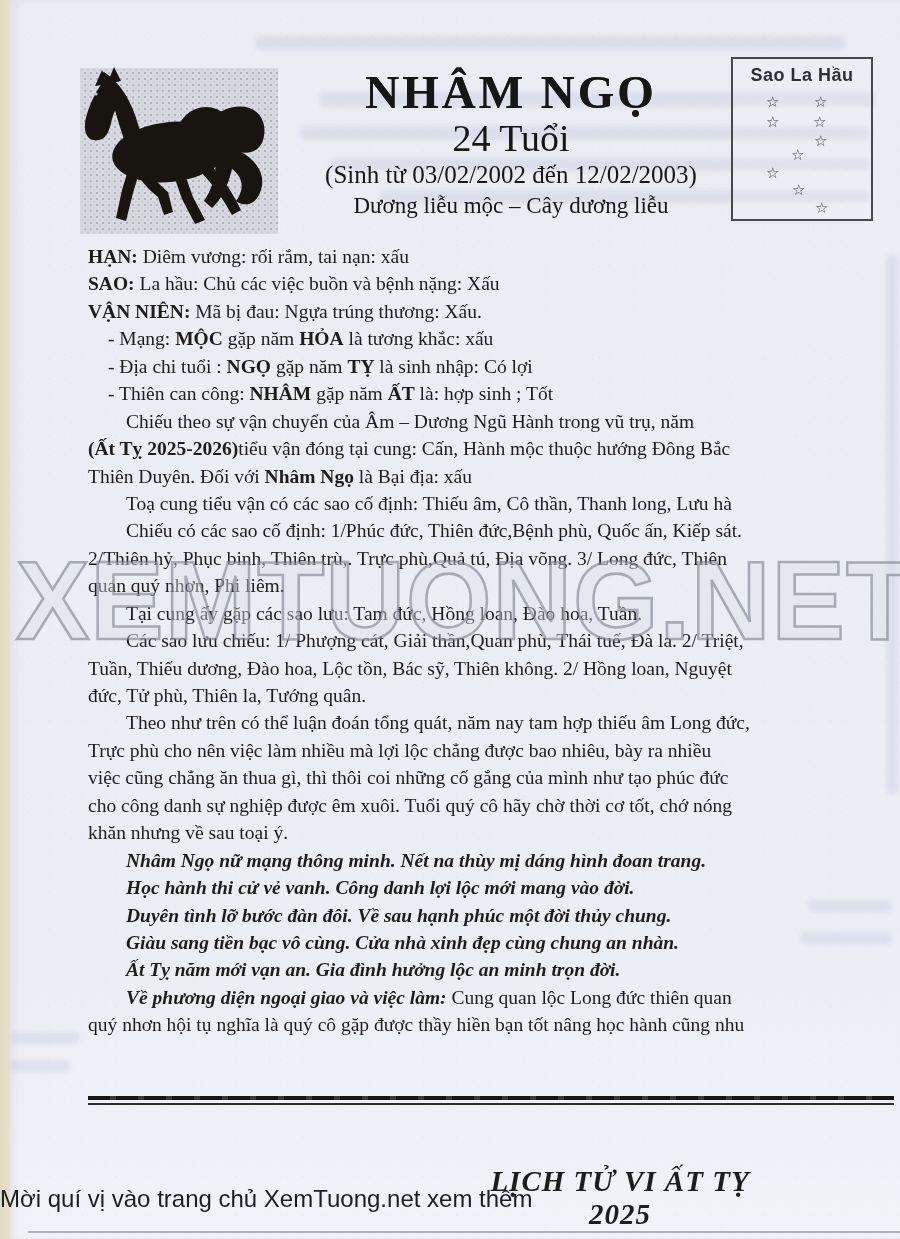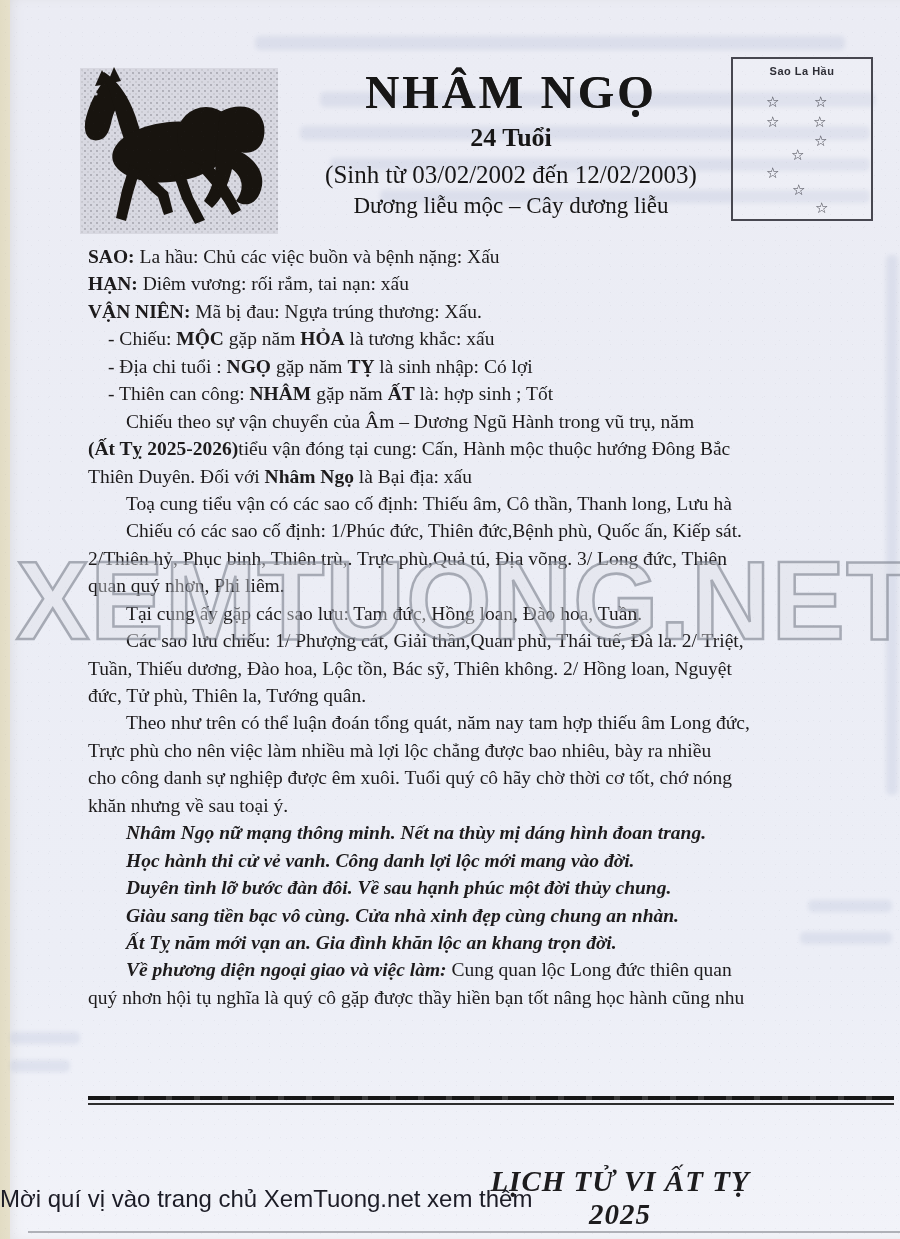--- a/index.html
+++ b/index.html
@@ -20,28 +20,28 @@
   
   .smudge{position:absolute;background:rgba(130,142,185,.14);filter:blur(2px);border-radius:5px;}
 
   
   .horse{position:absolute;left:78px;top:60px;width:202px;height:176px;}
 
   
   .starbox{position:absolute;left:731px;top:57px;width:138px;height:160px;
     border:2px solid #474750;background:rgba(255,255,255,.12);}
   .starbox .sb-title{position:absolute;top:6px;left:0;right:0;text-align:center;
-    font-family:"Liberation Sans",sans-serif;font-size:11px;font-weight:bold;color:#2e2e36;letter-spacing:.5px;}
+    font-family:"Liberation Sans",sans-serif;font-size:18px;font-weight:bold;color:#2e2e36;letter-spacing:.5px;}
   .star{position:absolute;font-size:15px;color:#3d3d46;line-height:1;}
 
   
   .header{position:absolute;left:268px;top:66px;width:486px;text-align:center;color:#171616;}
   .h-title{font-size:47px;font-weight:bold;letter-spacing:3px;line-height:52px;
     text-shadow:0 0 .6px #444;}
-  .h-age{font-size:26px;line-height:40px;font-weight:bold;}
+  .h-age{font-size:38px;line-height:40px;}
   .h-birth{font-size:25px;line-height:33px;}
   .h-menh{font-size:23px;line-height:30px;}
 
   
   .body-text{position:absolute;left:88px;top:243px;right:5px;color:#1d1b1c;
     font-size:19.5px;}
   .bline{height:27.45px;line-height:27.45px;white-space:nowrap;}
   .bline .b{font-weight:bold;}
   .bline .bi{font-weight:bold;font-style:italic;}
   .ind1{padding-left:20px;}
@@ -139,46 +139,47 @@
   </div>
 
   <div class="header">
     <div class="h-title">NHÂM NGỌ</div>
     <div class="h-age">24 Tuổi</div>
     <div class="h-birth">(Sinh từ 03/02/2002 đến 12/02/2003)</div>
     <div class="h-menh">Dương liễu mộc – Cây dương liễu</div>
   </div>
 
   <div class="body-text">
+      <div class="bline"><span class="b">HẠN: </span><span>Diêm vương: rối rắm, tai nạn: xấu</span></div>
       <div class="bline"><span class="b">SAO: </span><span>La hầu: Chủ các việc buồn và bệnh nặng: Xấu</span></div>
-      <div class="bline"><span class="b">HẠN: </span><span>Diêm vương: rối rắm, tai nạn: xấu</span></div>
       <div class="bline"><span class="b">VẬN NIÊN: </span><span>Mã bị đau: Ngựa trúng thương: Xấu.</span></div>
-      <div class="bline ind1"><span>- Chiếu: </span><span class="b">MỘC</span><span> gặp năm </span><span class="b">HỎA</span><span> là tương khắc: xấu</span></div>
+      <div class="bline ind1"><span>- Mạng: </span><span class="b">MỘC</span><span> gặp năm </span><span class="b">HỎA</span><span> là tương khắc: xấu</span></div>
       <div class="bline ind1"><span>- Địa chi tuổi : </span><span class="b">NGỌ</span><span> gặp năm </span><span class="b">TỴ</span><span> là sinh nhập: Có lợi</span></div>
       <div class="bline ind1"><span>- Thiên can công: </span><span class="b">NHÂM</span><span> gặp năm </span><span class="b">ẤT</span><span> là: hợp sinh ; Tốt</span></div>
       <div class="bline ind2"><span>Chiếu theo sự vận chuyển của Âm – Dương Ngũ Hành trong vũ trụ, năm</span></div>
       <div class="bline"><span class="b">(Ất Tỵ 2025-2026)</span><span>tiểu vận đóng tại cung: Cấn, Hành mộc thuộc hướng Đông Bắc</span></div>
       <div class="bline"><span>Thiên Duyên. Đối với </span><span class="b">Nhâm Ngọ</span><span> là Bại địa: xấu</span></div>
       <div class="bline ind2"><span>Toạ cung tiểu vận có các sao cố định: Thiếu âm, Cô thần, Thanh long, Lưu hà</span></div>
       <div class="bline ind2"><span>Chiếu có các sao cố định: 1/Phúc đức, Thiên đức,Bệnh phù, Quốc ấn, Kiếp sát.</span></div>
       <div class="bline"><span>2/Thiên hỷ, Phục binh, Thiên trù,. Trực phù,Quả tú, Địa võng. 3/ Long đức, Thiên</span></div>
       <div class="bline"><span>quan quý nhơn, Phi liêm.</span></div>
       <div class="bline ind2"><span>Tại cung ấy gặp các sao lưu: Tam đức, Hồng loan, Đào hoa, Tuần.</span></div>
       <div class="bline ind2"><span>Các sao lưu chiếu: 1/ Phượng cát, Giải thần,Quan phù, Thái tuế, Đà la. 2/ Triệt,</span></div>
       <div class="bline"><span>Tuần, Thiếu dương, Đào hoa, Lộc tồn, Bác sỹ, Thiên không. 2/ Hồng loan, Nguyệt</span></div>
       <div class="bline"><span>đức, Tử phù, Thiên la, Tướng quân.</span></div>
       <div class="bline ind2"><span>Theo như trên có thể luận đoán tổng quát, năm nay tam hợp thiếu âm Long đức,</span></div>
       <div class="bline"><span>Trực phù cho nên việc làm nhiều mà lợi lộc chẳng được bao nhiêu, bày ra nhiều</span></div>
+      <div class="bline"><span>việc cũng chẳng ăn thua gì, thì thôi coi những cố gắng của mình như tạo phúc đức</span></div>
       <div class="bline"><span>cho công danh sự nghiệp được êm xuôi. Tuổi quý cô hãy chờ thời cơ tốt, chớ nóng</span></div>
       <div class="bline"><span>khăn nhưng về sau toại ý.</span></div>
       <div class="bline ind2 verse"><span>Nhâm Ngọ nữ mạng thông minh. Nết na thùy mị dáng hình đoan trang.</span></div>
       <div class="bline ind2 verse"><span>Học hành thi cử vẻ vanh. Công danh lợi lộc mới mang vào đời.</span></div>
       <div class="bline ind2 verse"><span>Duyên tình lỡ bước đàn đôi. Về sau hạnh phúc một đời thủy chung.</span></div>
       <div class="bline ind2 verse"><span>Giàu sang tiền bạc vô cùng. Cửa nhà xinh đẹp cùng chung an nhàn.</span></div>
-      <div class="bline ind2 verse"><span>Ất Tỵ năm mới vạn an. Gia đình khăn lộc an khang trọn đời.</span></div>
+      <div class="bline ind2 verse"><span>Ất Tỵ năm mới vạn an. Gia đình hưởng lộc an minh trọn đời.</span></div>
       <div class="bline ind2"><span class="bi">Về phương diện ngoại giao và việc làm:</span><span> Cung quan lộc Long đức thiên quan</span></div>
       <div class="bline"><span>quý nhơn hội tụ nghĩa là quý cô gặp được thầy hiền bạn tốt nâng học hành cũng nhu</span></div>
     </div>
 
   <div class="watermark">XEMTUONG.NET</div>
 
   <div class="rule">
     <div class="thick"></div>
     <div class="thin"></div>
   </div>

